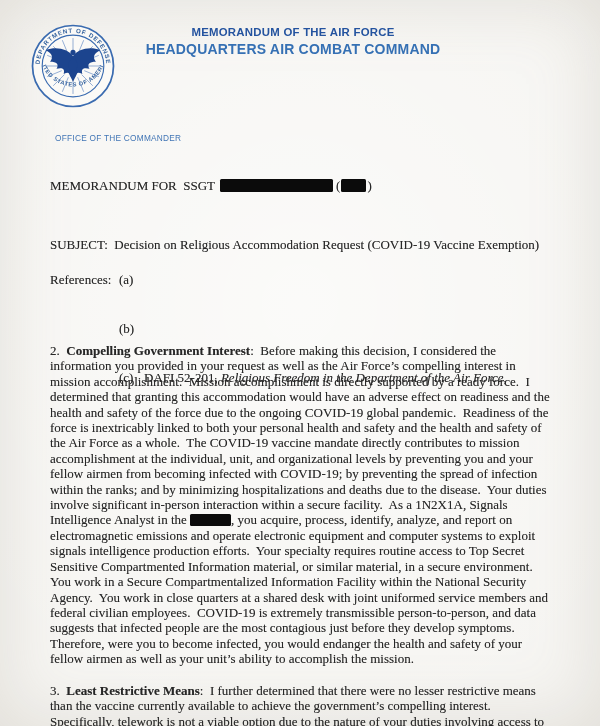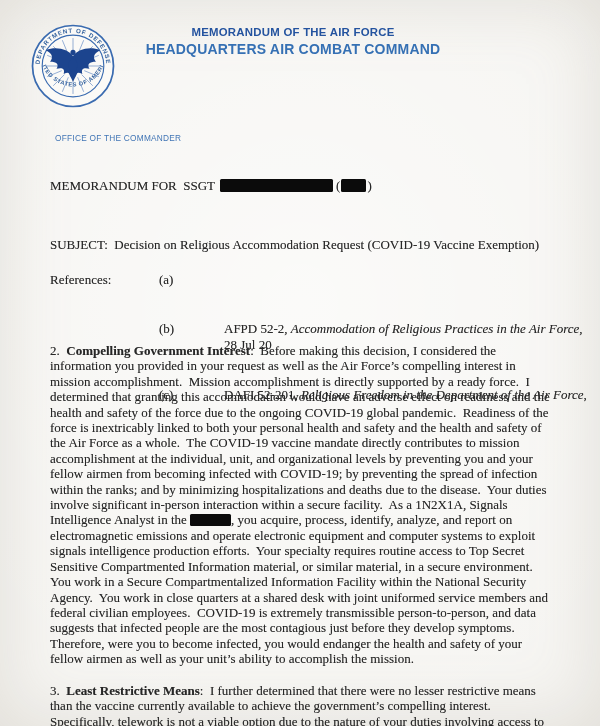--- a/index.html
+++ b/index.html
@@ -36,21 +36,21 @@
   
   .doc-line {
     position: absolute; left: 50px; width: 540px;
     font-size: 13px; line-height: 15.4px; color: #272727;
     white-space: pre-wrap;
     text-shadow: 0 0 0.5px rgba(50,50,50,0.4);
   }
   .memo { top: 178px; }
   .subj { top: 208px; margin-top: 29px; }
   .refs { top: 239px; line-height: 16.4px; }
-  .ref-row  { display: flex; gap: 40px; }
+  .ref-row  { display: flex; }
   .ref-label{ flex: 0 0 69px; }
   .ref-id   { flex: 0 0 25px; }
   .ref-body { flex: 1; white-space: pre-wrap; }
   .ref-cont { padding-left: 8px; }
   .p1 { top: 313px; }
   .p2 { top: 343px; }
   .p3 { top: 665px; margin-top: 18px; }
   .bold { font-weight: bold; }
   .it   { font-style: italic; }
   .redact {
@@ -113,21 +113,20 @@
   <div class="doc-line subj">SUBJECT:  Decision on Religious Accommodation Request (COVID-19 Vaccine Exemption)</div>
 
   <div class="doc-line refs">
     <div class="ref-row">
       <span class="ref-label">References:</span>
       <span class="ref-id">(a)</span>
     </div>
     <div class="ref-row">
       <span class="ref-label"></span>
       <span class="ref-id">(b)</span>
-      <span class="ref-body"><span>AFPD 52-2, </span><span class="it">Accommodation of Religious Practices in the Air Force</span><span>, 28 Jul 20</span></span>
     </div>
     <div class="ref-row">
       <span class="ref-label"></span>
       <span class="ref-id">(c)</span>
       <span class="ref-body"><span>DAFI 52-201, </span><span class="it">Religious Freedom in the Department of the Air Force</span><span>,</span></span>
     </div>
   </div>
 
 
   <div class="doc-line p2"><span>2.  </span><span class="bold">Compelling Government Interest</span><span>:  Before making this decision, I considered the

